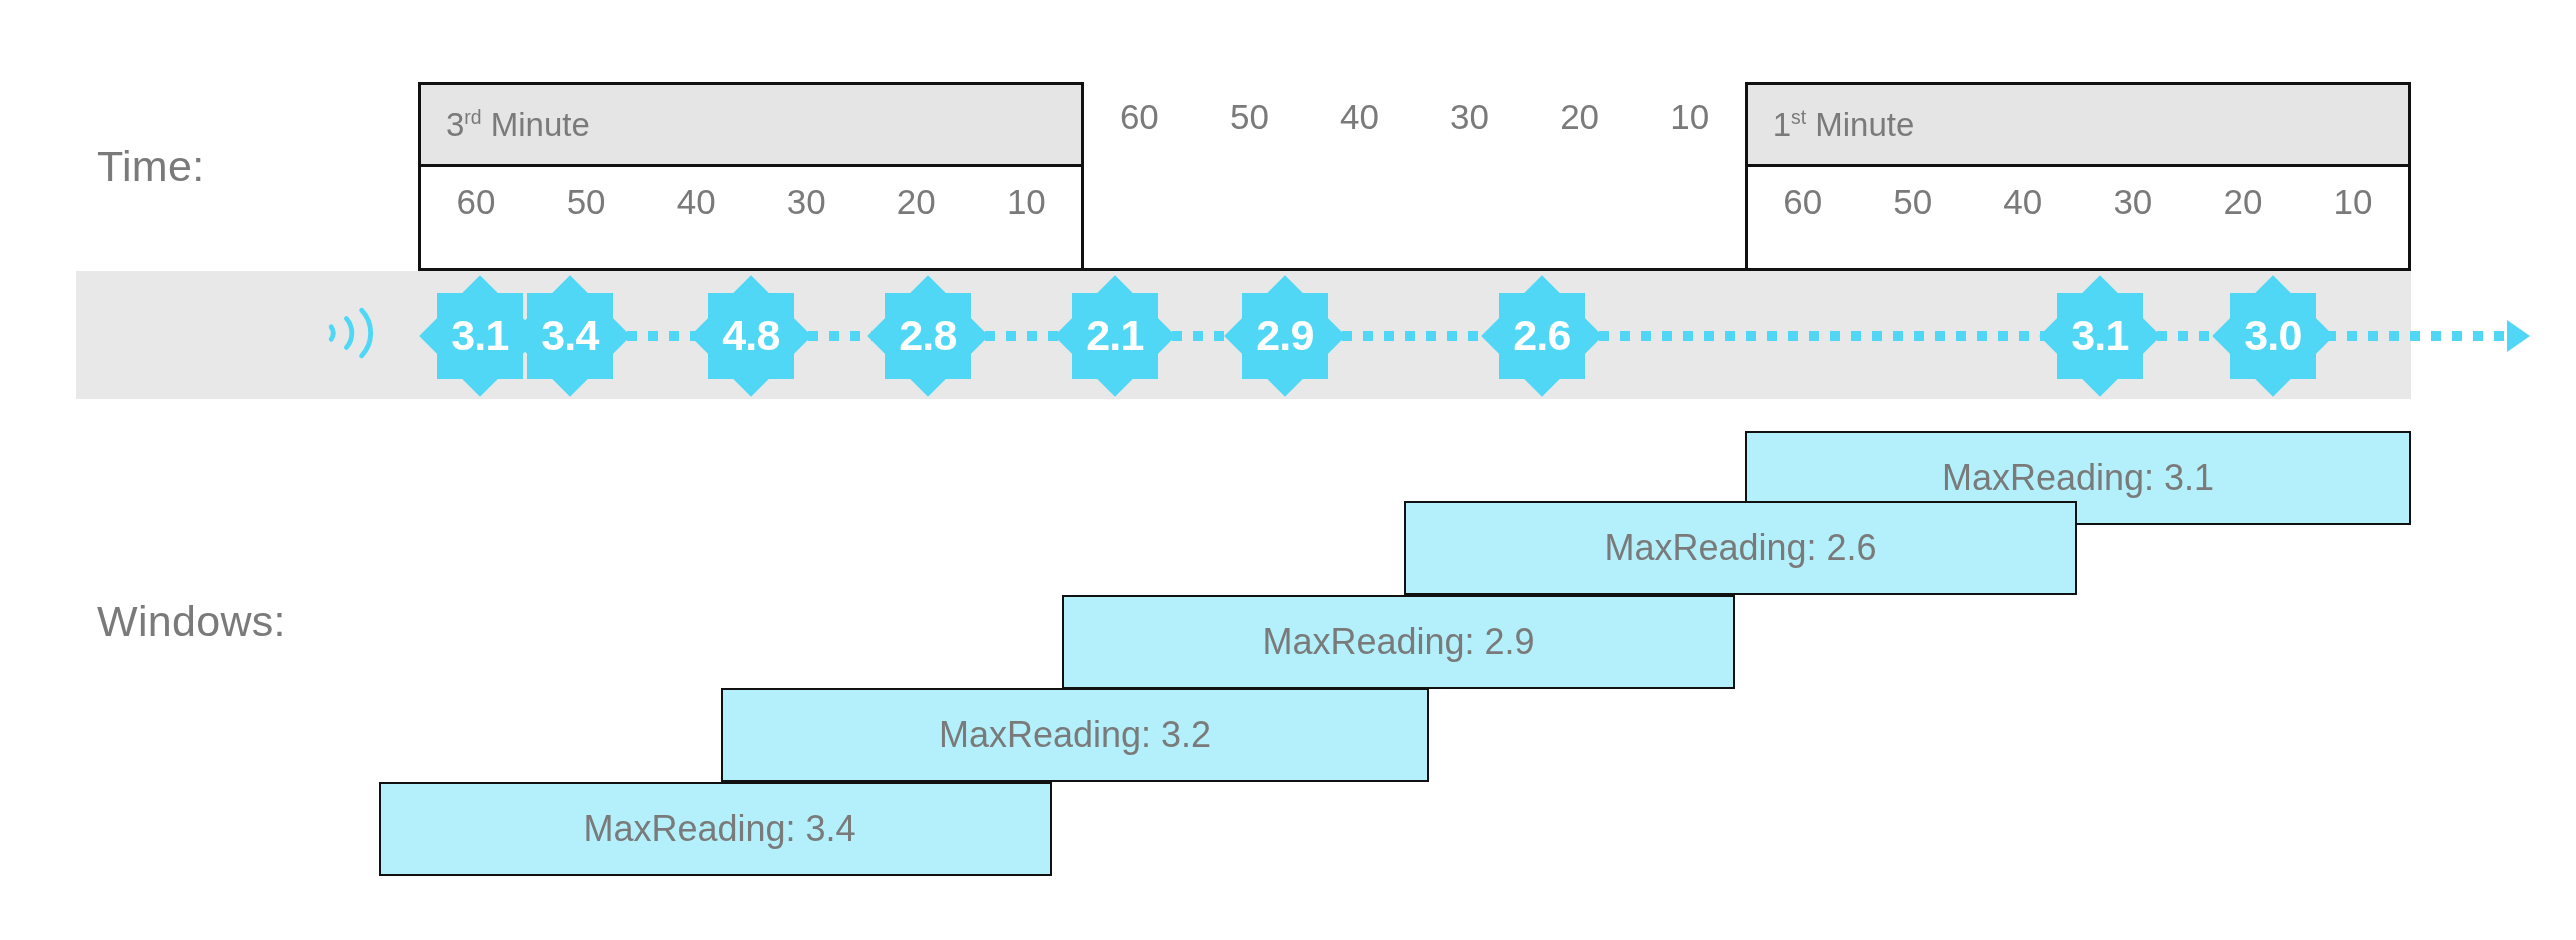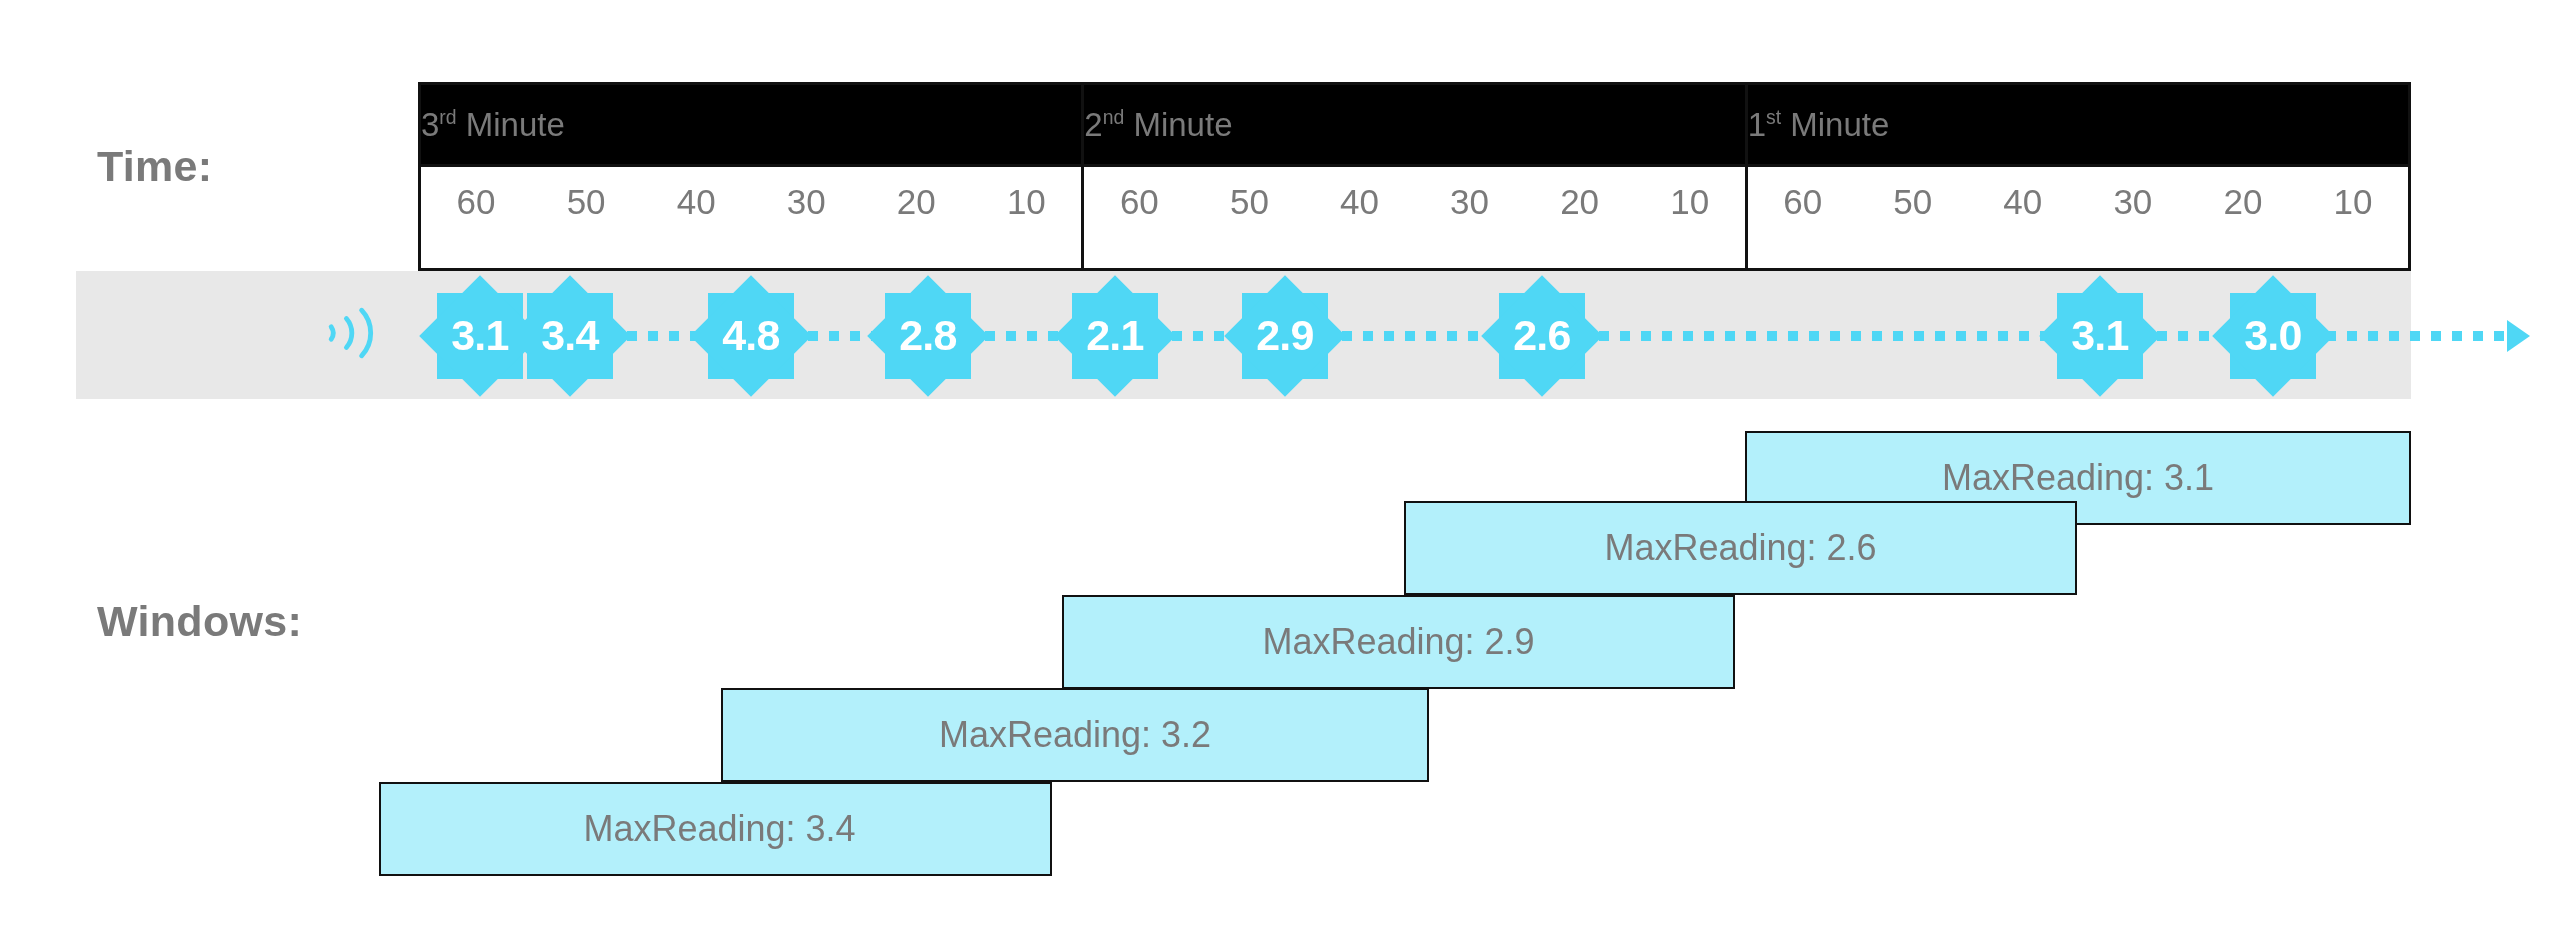--- a/index.html
+++ b/index.html
@@ -20,21 +20,21 @@
     left: 0; top: 0;
     width: 2576px;
     height: 940px;
   }
 
   
   .row-label {
     position: absolute;
     color: #7a7a7a;
     font-size: 43px;
-    font-weight: 700;
+    font-weight: 400;
     letter-spacing: 0.3px;
     white-space: nowrap;
   }
   #time-label    { left: 97px; top: 142px; }
   #events-label  { left: 97px; top: 298px; }
   #windows-label { left: 97px; top: 597px; }
 
   
   #time-table {
     position: absolute;
@@ -53,21 +53,22 @@
     border-right: 3.5px solid #111;
     box-sizing: border-box;
   }
   .minute-head {
     height: 85px;
     border-top: 3.5px solid #111;
     border-bottom: 3.5px solid #111;
     box-sizing: border-box;
     display: flex;
     align-items: center;
-    background: #000000;
+    padding-left: 25px;
+    background: #e5e5e5;
   }
   .minute-head-text {
     color: #7a7a7a;
     font-size: 33px;
     white-space: nowrap;
   }
   .minute-head-text sup {
     font-size: 19.4px;
     vertical-align: super;
     line-height: 0;
@@ -195,23 +196,20 @@
         <div class="minute-ticks">
           <div class="tick">60</div>
           <div class="tick">50</div>
           <div class="tick">40</div>
           <div class="tick">30</div>
           <div class="tick">20</div>
           <div class="tick">10</div>
         </div>
       </div>
       <div class="minute-col">
-        <div class="minute-head">
-          <span class="minute-head-text"><span>2</span><sup>nd</sup> <span>Minute</span></span>
-        </div>
         <div class="minute-ticks">
           <div class="tick">60</div>
           <div class="tick">50</div>
           <div class="tick">40</div>
           <div class="tick">30</div>
           <div class="tick">20</div>
           <div class="tick">10</div>
         </div>
       </div>
       <div class="minute-col">

